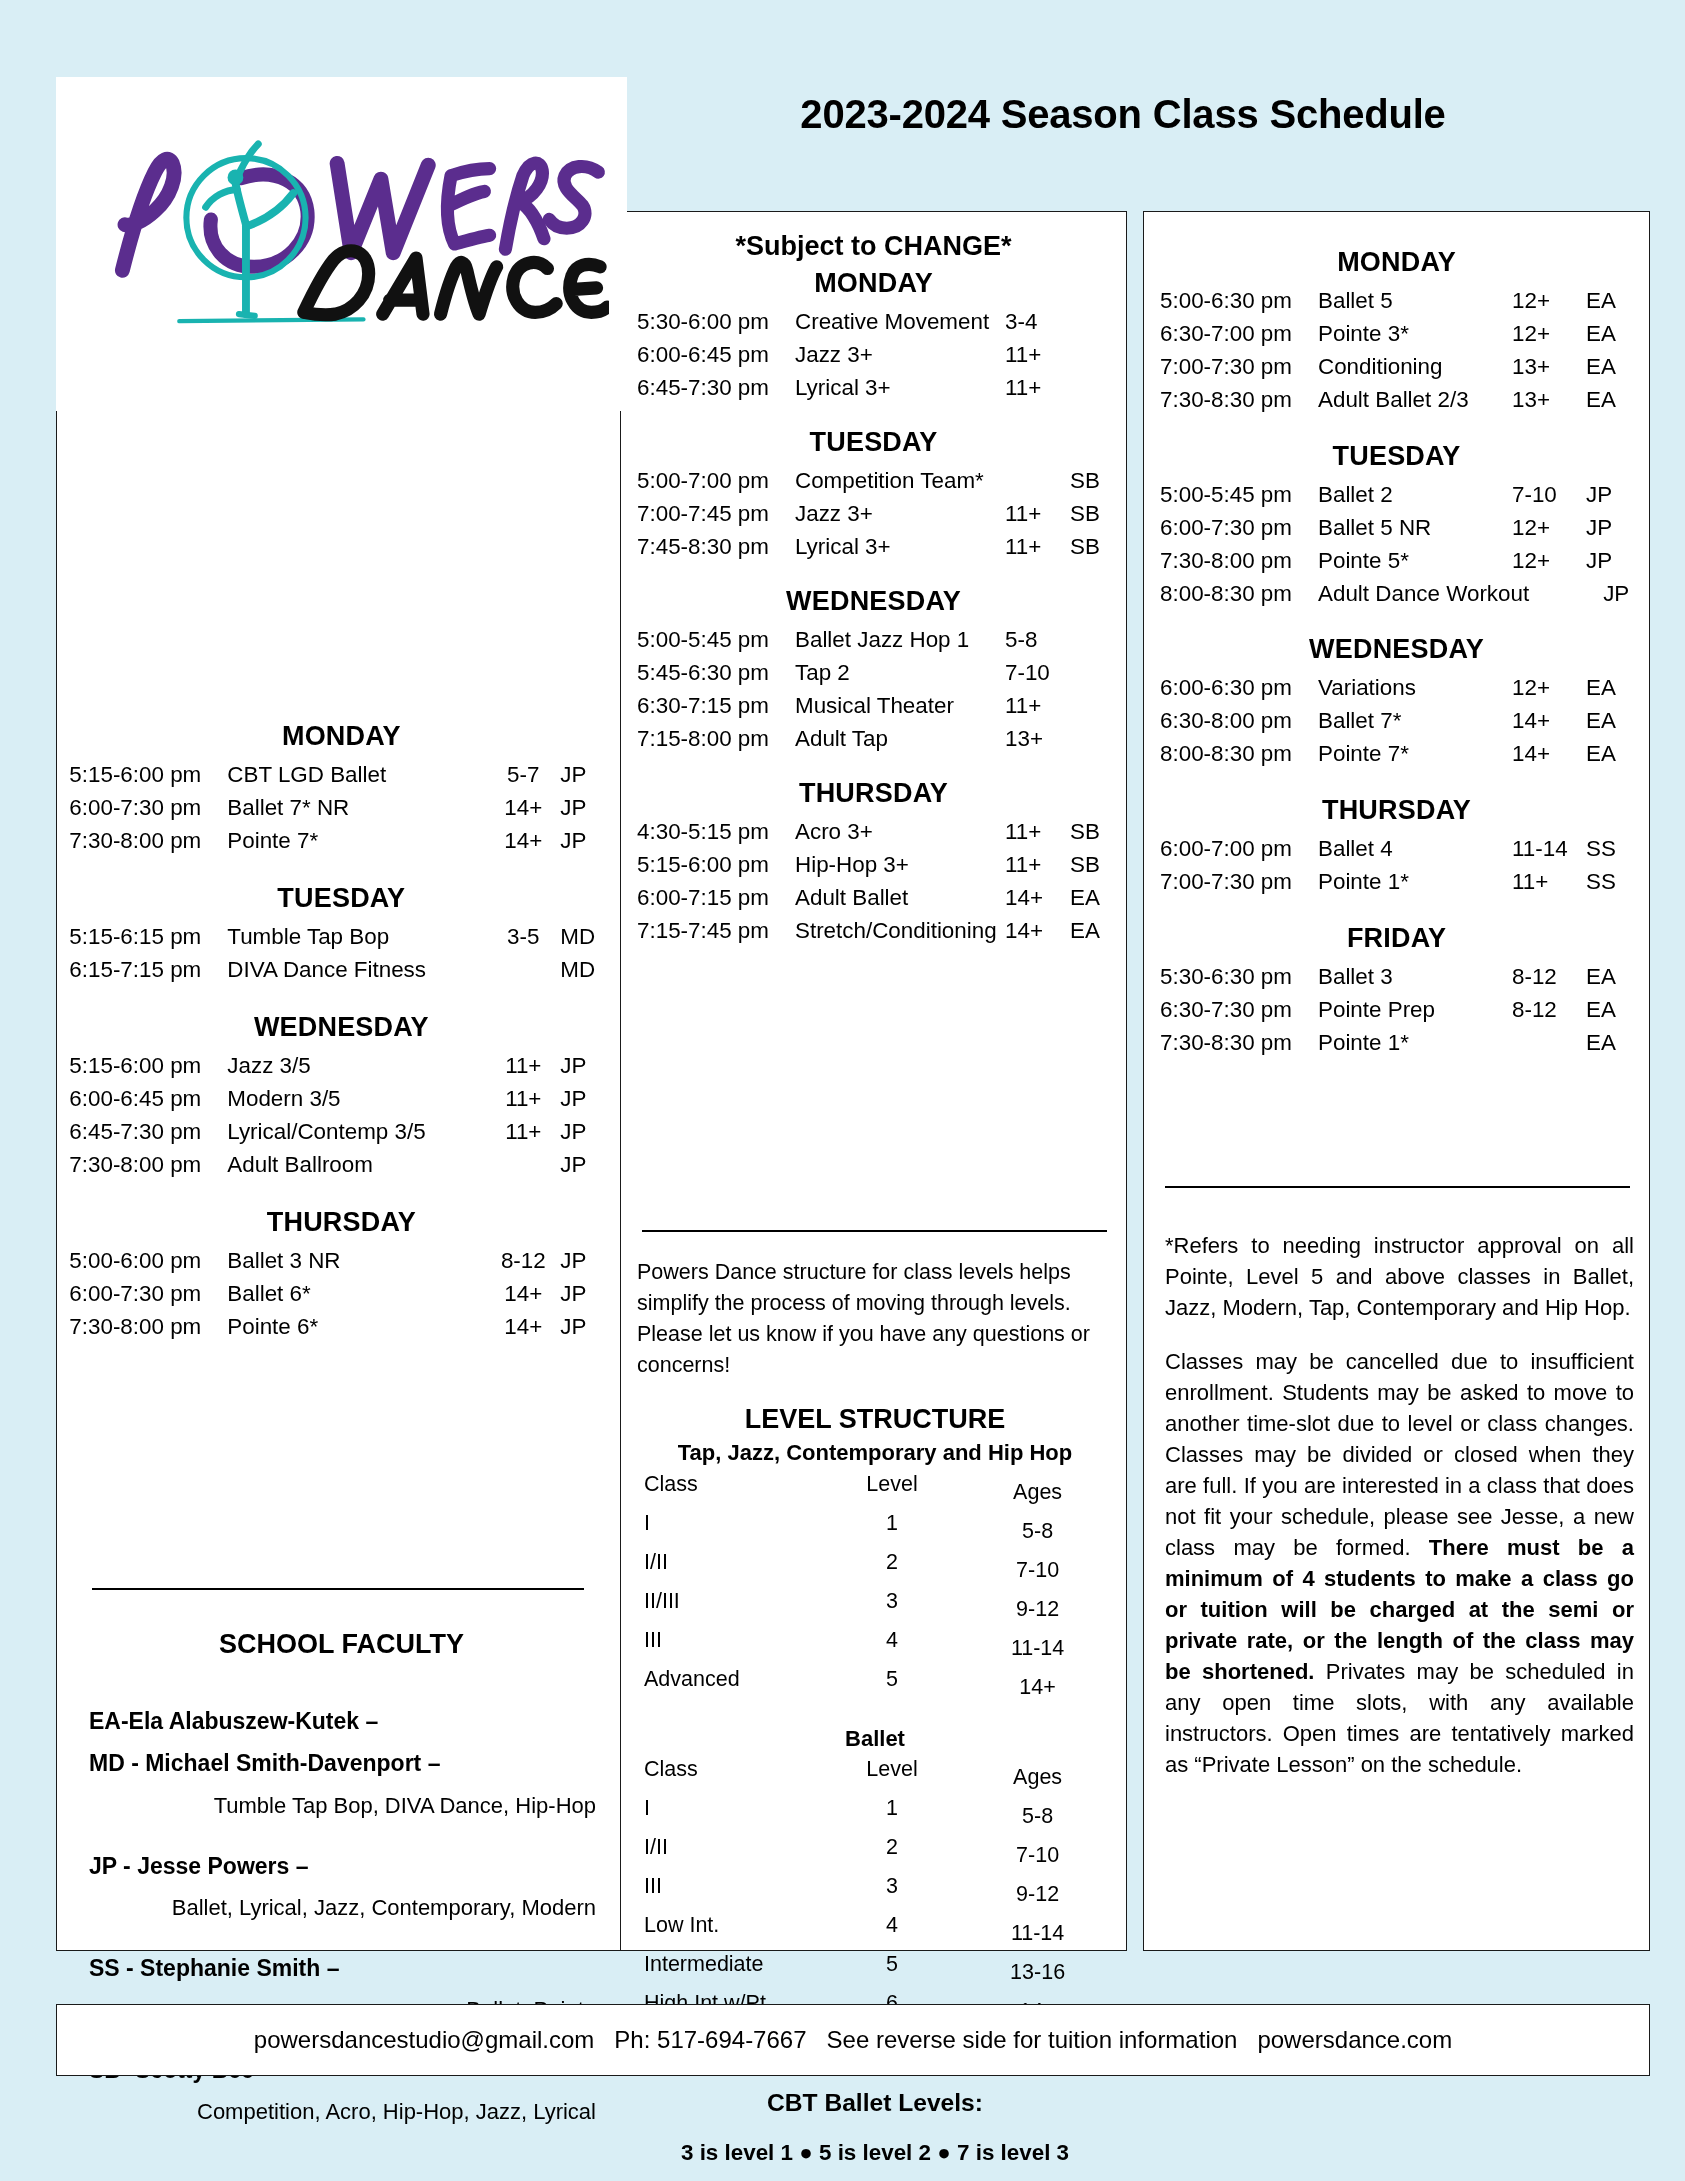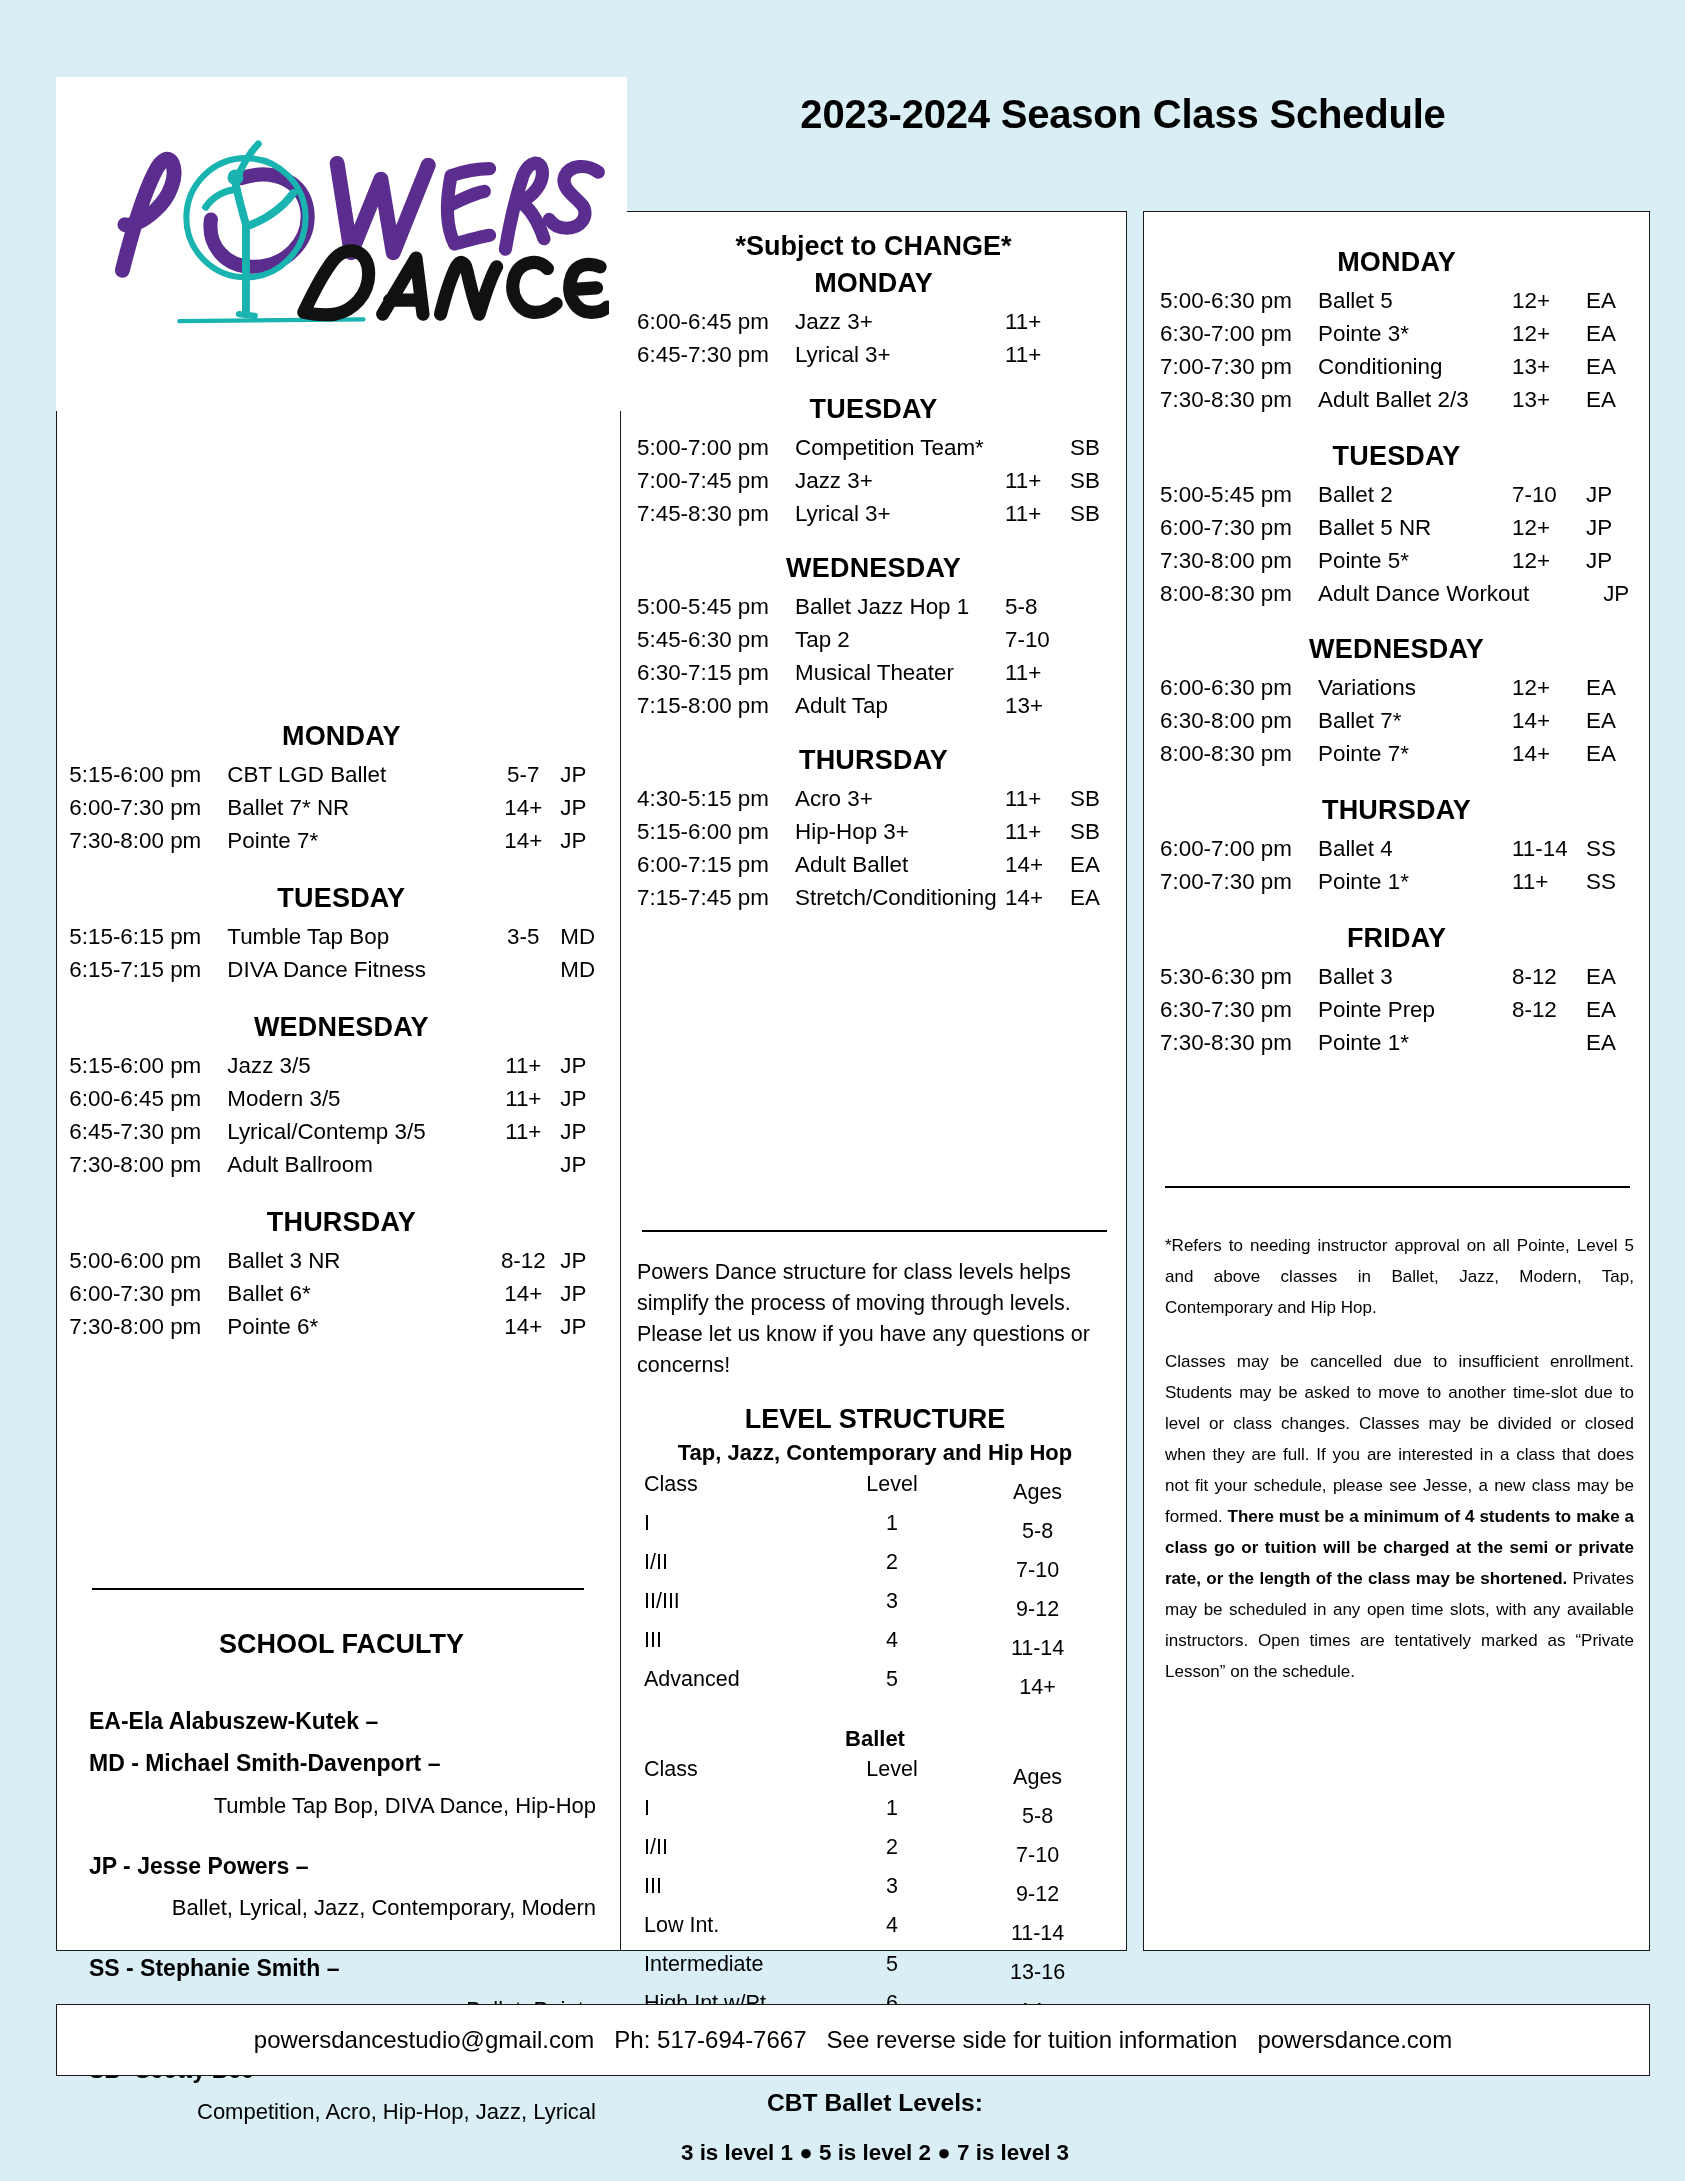--- a/index.html
+++ b/index.html
@@ -135,21 +135,21 @@
   #right-sched .daygroup { margin-bottom: 24.6px; }
   #right-sched .c-time { width: 151px; flex:0 0 151px; }
   #right-sched .c-name { flex: 1 1 auto; }
   #right-sched .c-age  { width: 74px;  flex:0 0 74px; text-align:left; }
   #right-sched .c-inst { width: 47px;  flex:0 0 47px; text-align:left; }
 
   #right-rule { position: absolute; left: 21px; top: 974px; width: 465px; }
 
   #policy { position: absolute; left: 21px; top: 1018px; width: 469px; }
   .policy-p {
-    font-size: 17px; line-height: 31px; text-align: justify;
+    font-size: 22px; line-height: 31px; text-align: justify;
     margin: 0 0 23px 0;
   }
   .policy-p b { font-weight: bold; }
 
   
   #footer {
     position: absolute;
     left: 56px; top: 2004px; width: 1594px; height: 72px;
     background: #ffffff;
     border: 1.8px solid #1a1a1a;
@@ -313,20 +313,26 @@
     </div>
 </div>
 
 <div class="panel" id="panel-mid">
   <div id="mid-inner">
     <div id="mid-subject">*Subject to CHANGE*</div>
     <div id="mid-sched">
         <div class="daygroup">
           <div class="day-head">MONDAY</div>
           <div class="row">
+            <span class="c-time">5:30-6:00 pm</span>
+            <span class="c-name">Creative Movement</span>
+            <span class="c-age">3-4</span>
+            <span class="c-inst"></span>
+          </div>
+          <div class="row">
             <span class="c-time">6:00-6:45 pm</span>
             <span class="c-name">Jazz 3+</span>
             <span class="c-age">11+</span>
             <span class="c-inst"></span>
           </div>
           <div class="row">
             <span class="c-time">6:45-7:30 pm</span>
             <span class="c-name">Lyrical 3+</span>
             <span class="c-age">11+</span>
             <span class="c-inst"></span>

